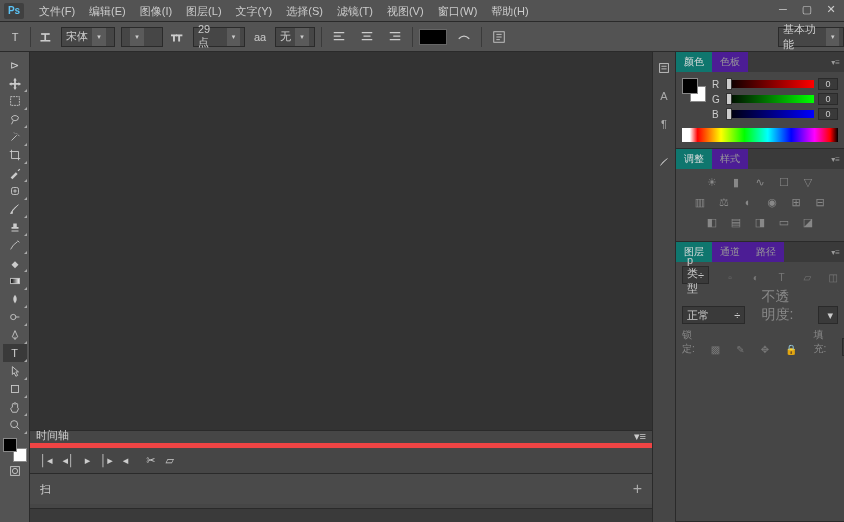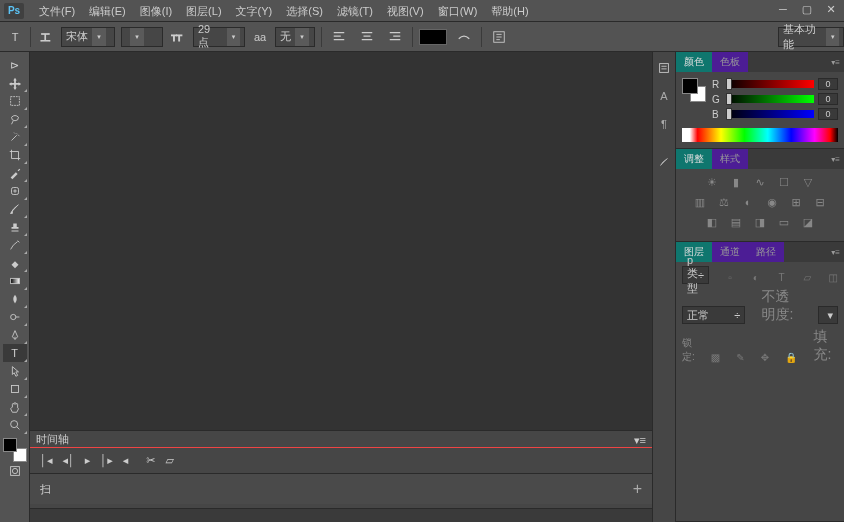--- a/index.html
+++ b/index.html
@@ -20,21 +20,21 @@
 .main{display:flex;height:calc(522px - 52px)}
 .toolbox{width:30px;background:#535353;border-right:1px solid #2a2a2a;display:flex;flex-direction:column;align-items:center;padding-top:4px}
 .tb-btn{width:24px;height:18px;display:flex;align-items:center;justify-content:center;margin-bottom:0;position:relative}
 .tb-btn.sel{background:#3a3a3a}
 .tb-tri{position:absolute;bottom:0;right:0;width:0;height:0;border-left:3px solid transparent;border-bottom:3px solid #aaa}
 .fgbg{position:relative;width:24px;height:24px;margin-top:4px}
 .fgbg .fg{position:absolute;top:0;left:0;width:14px;height:14px;background:#000;border:1px solid #888}
 .fgbg .bg{position:absolute;bottom:0;right:0;width:14px;height:14px;background:#fff;border:1px solid #888}
 .canvas-area{flex:1;display:flex;flex-direction:column;background:#333}
 .canvas{flex:1;background:#333}
-.timeline-hdr{height:18px;background:#464646;border-top:1px solid #2a2a2a;border-bottom:1px solid #ef4444;display:flex;align-items:flex-end;padding:0 6px;justify-content:space-between}
+.timeline-hdr{height:18px;background:#464646;border-top:1px solid #2a2a2a;border-bottom:5px solid #ef4444;display:flex;align-items:flex-end;padding:0 6px;justify-content:space-between}
 .timeline-body{height:60px;background:#464646;display:flex;flex-direction:column}
 .tl-controls{height:26px;display:flex;align-items:center;gap:10px;padding:0 10px;border-bottom:1px solid #2a2a2a}
 .tl-track{height:30px;display:flex;align-items:center;justify-content:space-between;padding:0 10px;background:#4a4a4a}
 .panel-strip{width:24px;background:#464646;border-left:1px solid #2a2a2a;border-right:1px solid #2a2a2a;display:flex;flex-direction:column;align-items:center;padding-top:8px;gap:12px}
 .ps-ico{width:16px;height:16px;display:flex;align-items:center;justify-content:center;color:#aaa}
 .panels{width:168px;background:#464646;display:flex;flex-direction:column}
 .panel{border-bottom:1px solid #2a2a2a}
 .panel-tabs{height:20px;background:#3a3a3a;display:flex;align-items:center}
 .ptab{padding:0 8px;line-height:20px;font-size:10px;background:#4c1d95;color:#999}
 .ptab.active{background:#0f766e;color:#ddd}
@@ -433,21 +433,21 @@
           <div class="lsel" style="width:24px">
               <span style="margin-left:auto">▾</span>
             </div>
         </div>
         <div class="lrow">
           <span style="font-size:10px;color:#888">锁定:</span>
           <div class="lico">▩</div>
           <div class="lico">✎</div>
           <div class="lico">✥</div>
           <div class="lico">🔒</div>
-          <span style="font-size:14px;color:#888;margin-left:auto">填充:</span>
+          <span style="font-size:10px;color:#888;margin-left:auto">填充:</span>
           <div class="lsel" style="width:24px">
               <span style="margin-left:auto">▾</span>
             </div>
         </div>
       </div>
     </div>
   </div>
 </div>
 
 </body></html>

